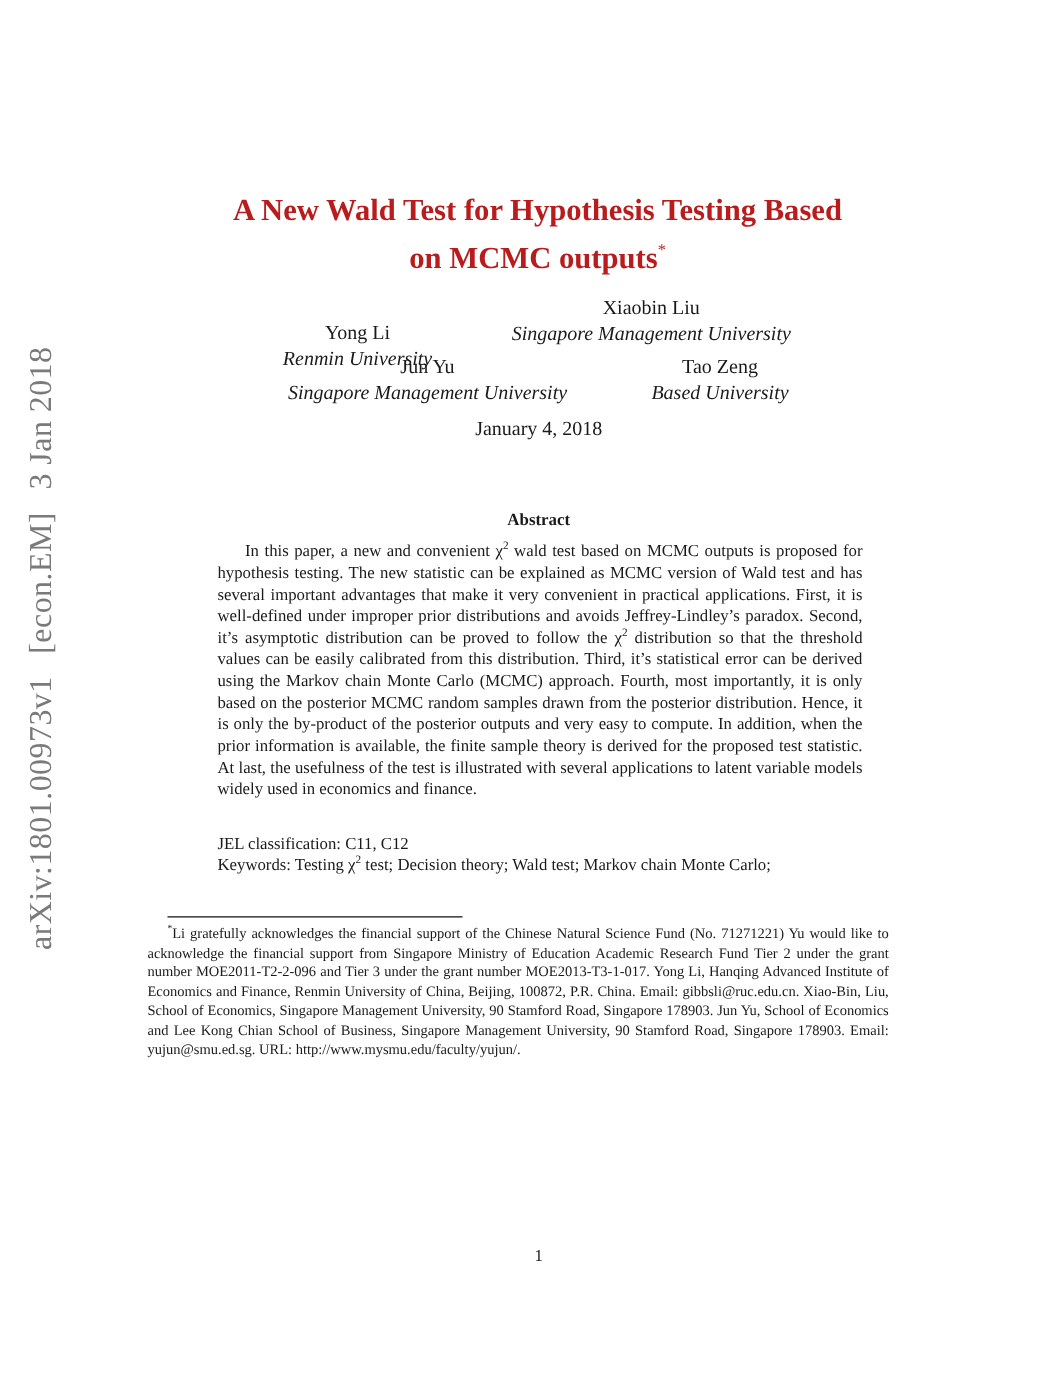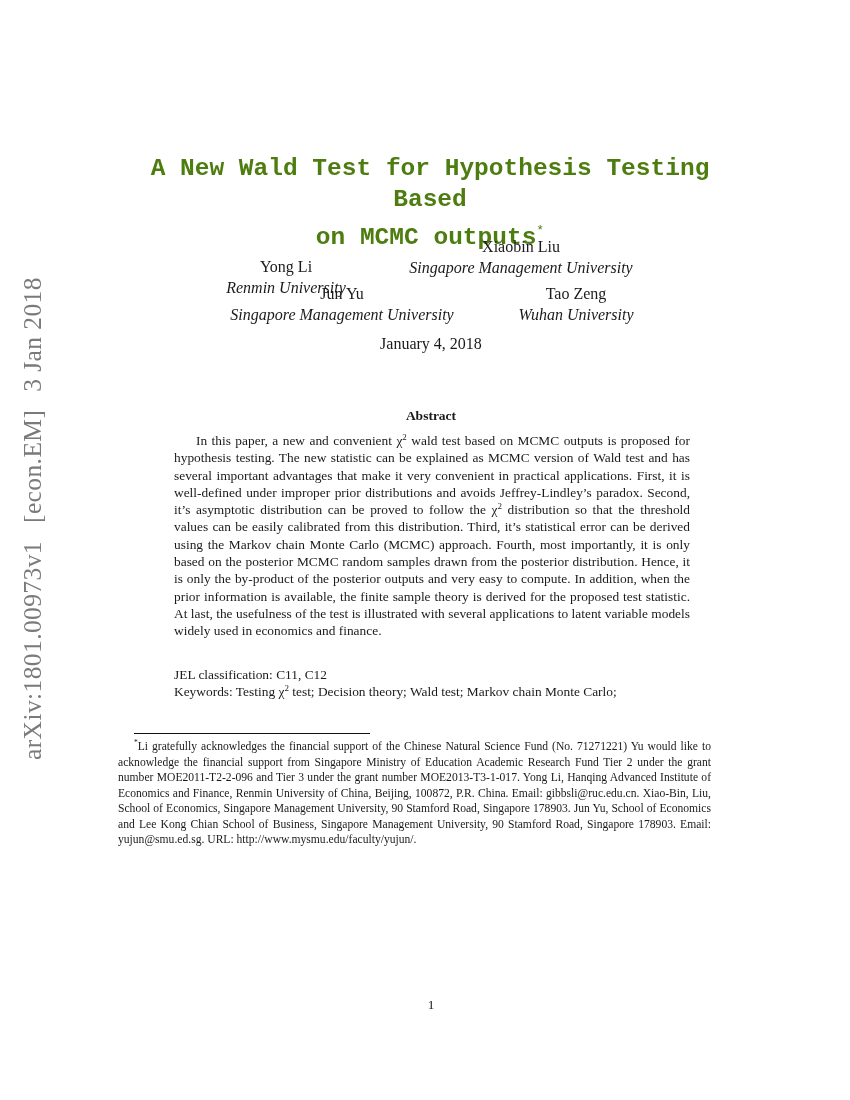--- a/index.html
+++ b/index.html
@@ -17,24 +17,24 @@
     font-family: "Liberation Serif", serif;
     font-size: 25.5px;
     color: #7a7a7a;
     letter-spacing: 0.4px;
     width: 505px;
   }
   .sidebar-stamp span { margin-right: 18px; }
   .title {
     position: absolute; left: 120px; top: 153px; width: 620px;
     text-align: center;
-    font-family: Liberation Mono, monospace;
+    font-family: Liberation Serif, serif;
     font-weight: bold;
     font-size: 24.5px; line-height: 31px;
-    color: #4d7c0f;
+    color: #b91c1c;
   }
   .title sup { font-size: 13px; font-weight: normal; vertical-align: 10px; }
   .author { position: absolute; text-align: center; font-family: "Liberation Serif", serif; font-size: 16px; line-height: 21px; white-space: nowrap; }
   .author .name { display: block; }
   .author .affil { display: block; font-style: italic; }
   .date { position: absolute; left: 0; width: 862px; top: 335px; text-align: center; font-family: "Liberation Serif", serif; font-size: 16px; }
   .abstract-heading { position: absolute; left: 0; width: 862px; top: 408px; text-align: center; font-family: "Liberation Serif", serif; font-weight: bold; font-size: 13.5px; }
   .abstract-body {
     position: absolute; left: 174px; top: 432px; width: 516px;
     font-family: "Liberation Serif", serif; font-size: 13.4px; line-height: 17.3px;
@@ -72,21 +72,21 @@
 <div class="author" style="left:398px; top:236px; width:246px;">
   <span class="name">Xiaobin Liu</span>
   <span class="affil">Singapore Management University</span>
 </div>
 <div class="author" style="left:218px; top:283px; width:248px;">
   <span class="name">Jun Yu</span>
   <span class="affil">Singapore Management University</span>
 </div>
 <div class="author" style="left:510px; top:283px; width:132px;">
   <span class="name">Tao Zeng</span>
-  <span class="affil">Wuhan University</span>
+  <span class="affil">Based University</span>
 </div>
 
 <div class="date">January 4, 2018</div>
 
 <div class="abstract-heading">Abstract</div>
 <div class="abstract-body"><span>In this paper, a new and convenient χ</span><sup>2</sup><span> wald test based on MCMC outputs is proposed for hypothesis testing. The new statistic can be explained as MCMC version of Wald test and has several important advantages that make it very convenient in practical applications. First, it is well-defined under improper prior distributions and avoids Jeffrey-Lindley’s paradox. Second, it’s asymptotic distribution can be proved to follow the χ</span><sup>2</sup><span> distribution so that the threshold values can be easily calibrated from this distribution. Third, it’s statistical error can be derived using the Markov chain Monte Carlo (MCMC) approach. Fourth, most importantly, it is only based on the posterior MCMC random samples drawn from the posterior distribution. Hence, it is only the by-product of the posterior outputs and very easy to compute. In addition, when the prior information is available, the finite sample theory is derived for the proposed test statistic. At last, the usefulness of the test is illustrated with several applications to latent variable models widely used in economics and finance.</span></div>
 
 <div class="meta">
   <div><span class="label">JEL classification:</span><span> C11, C12</span></div>
   <div><span class="label">Keywords:</span><span> Testing χ</span><sup>2</sup><span> test; Decision theory; Wald test; Markov chain Monte Carlo;</span></div>

